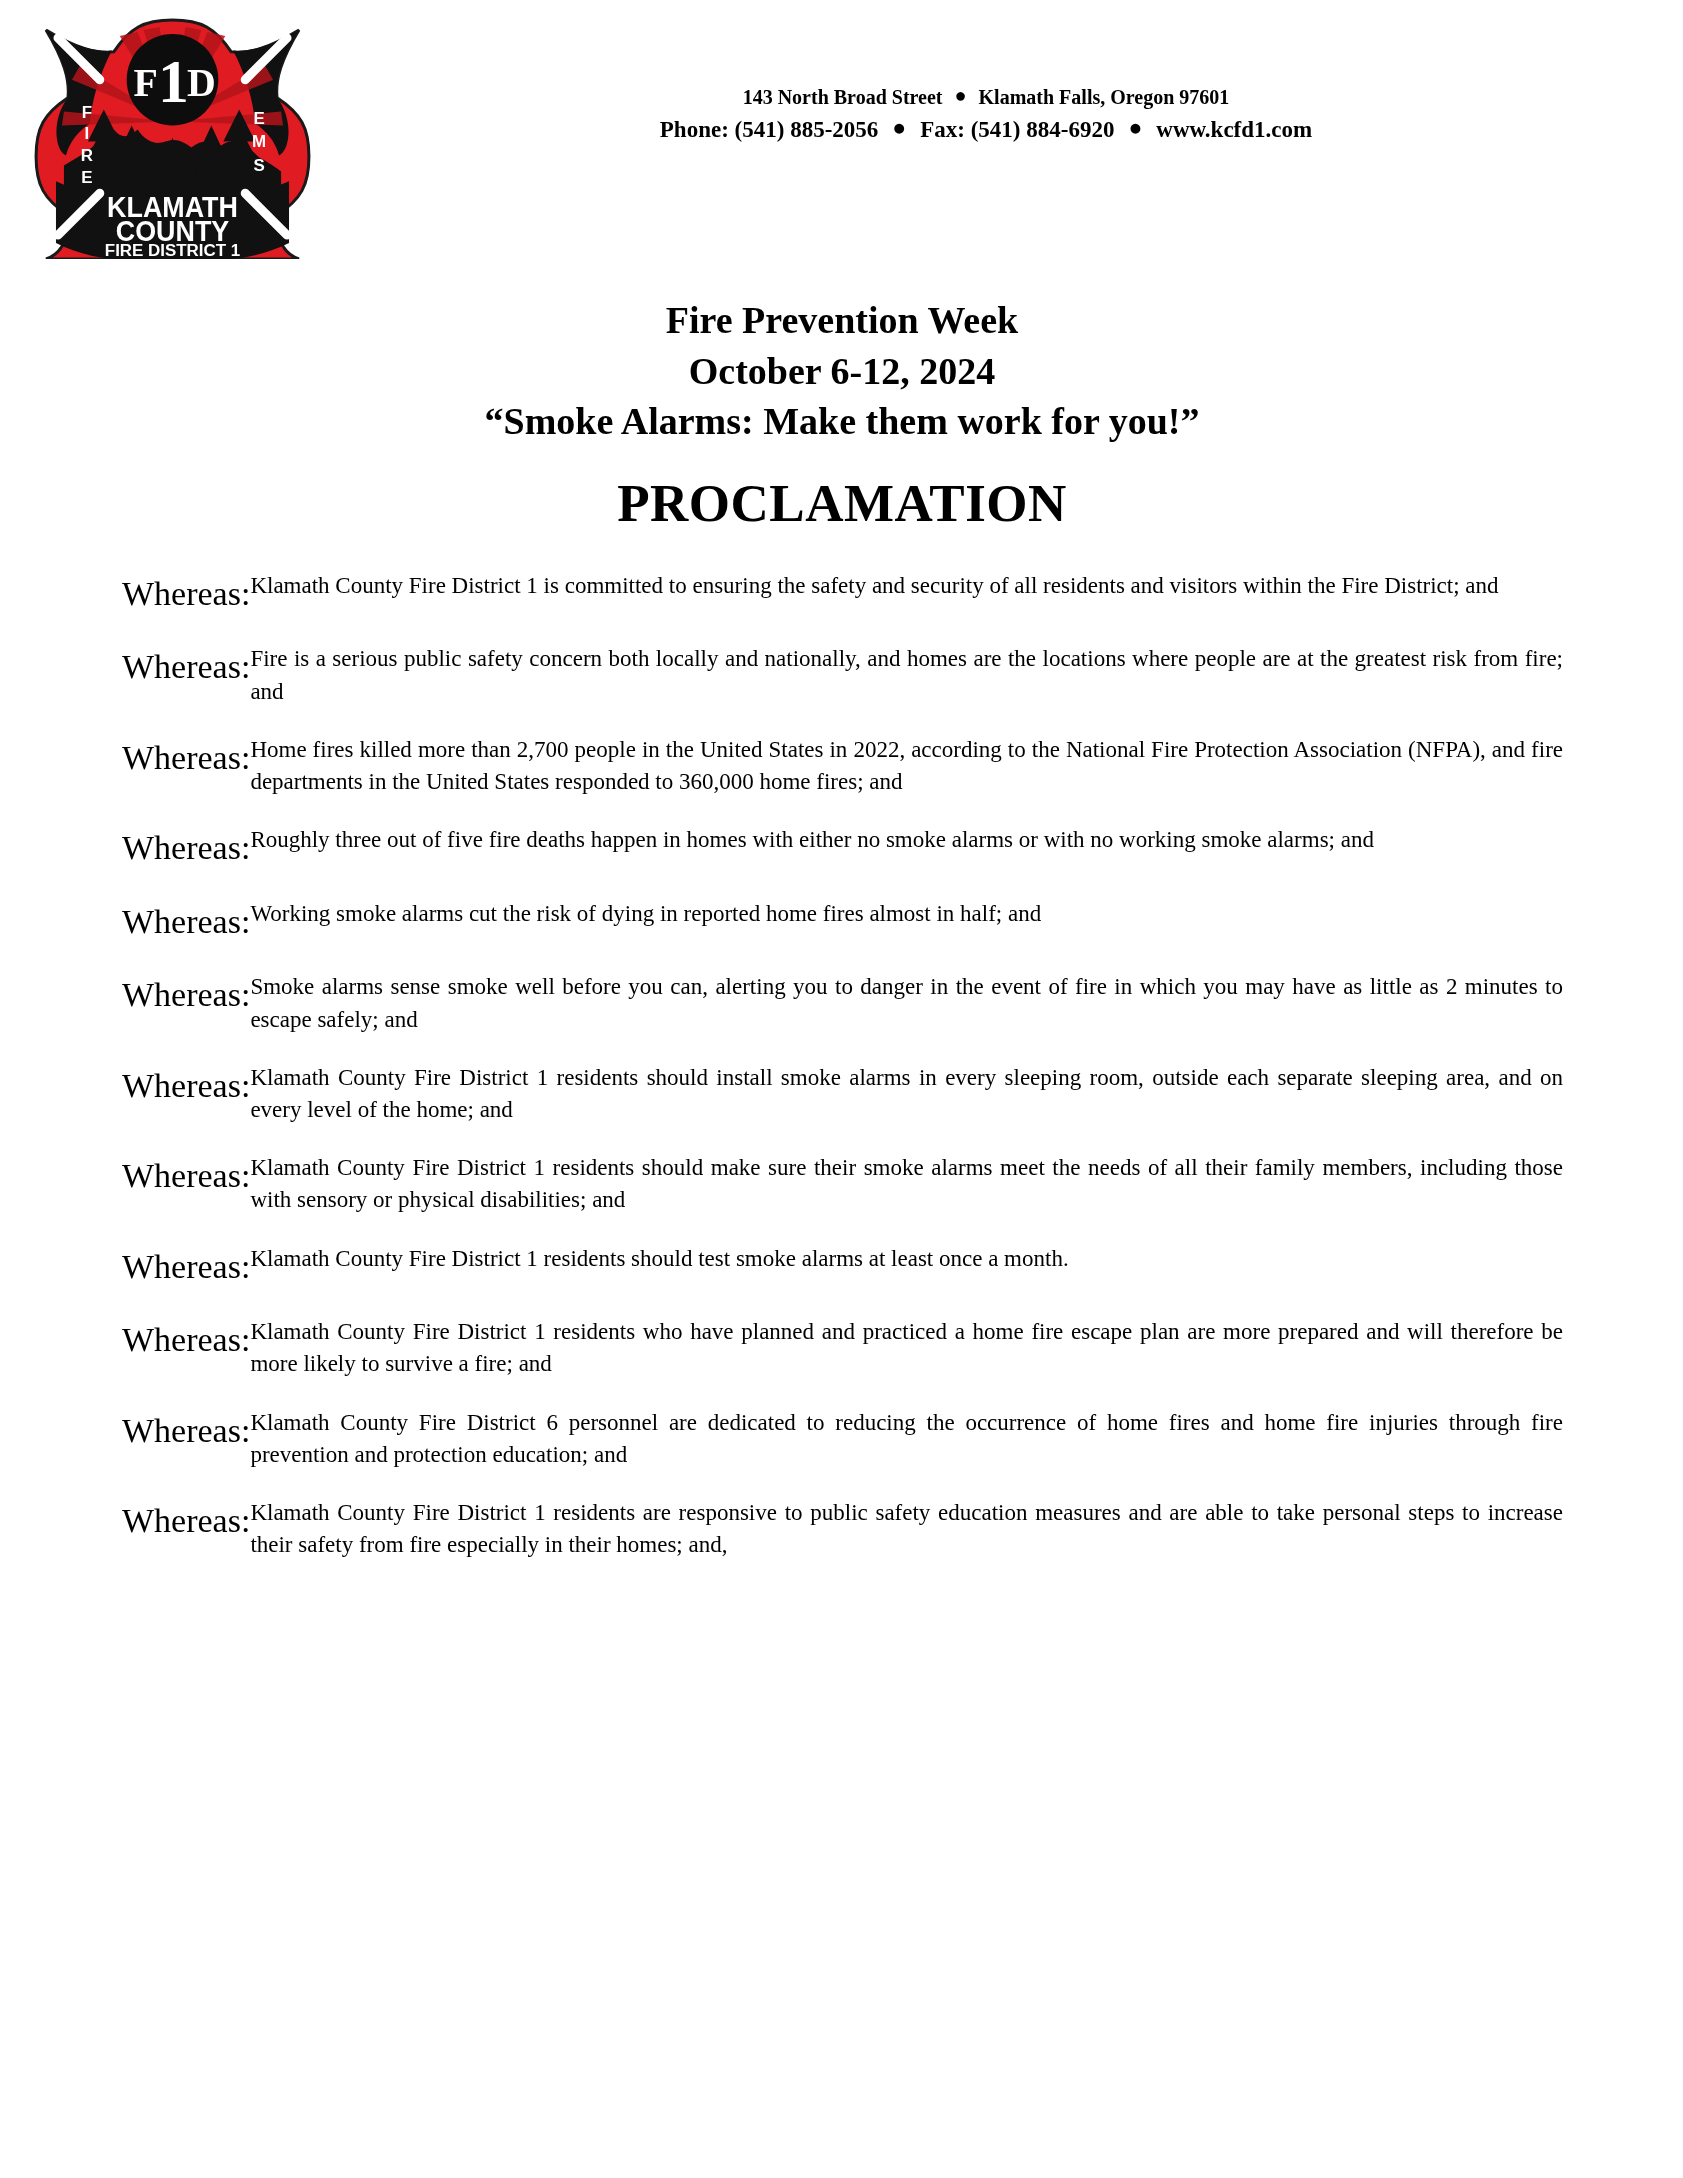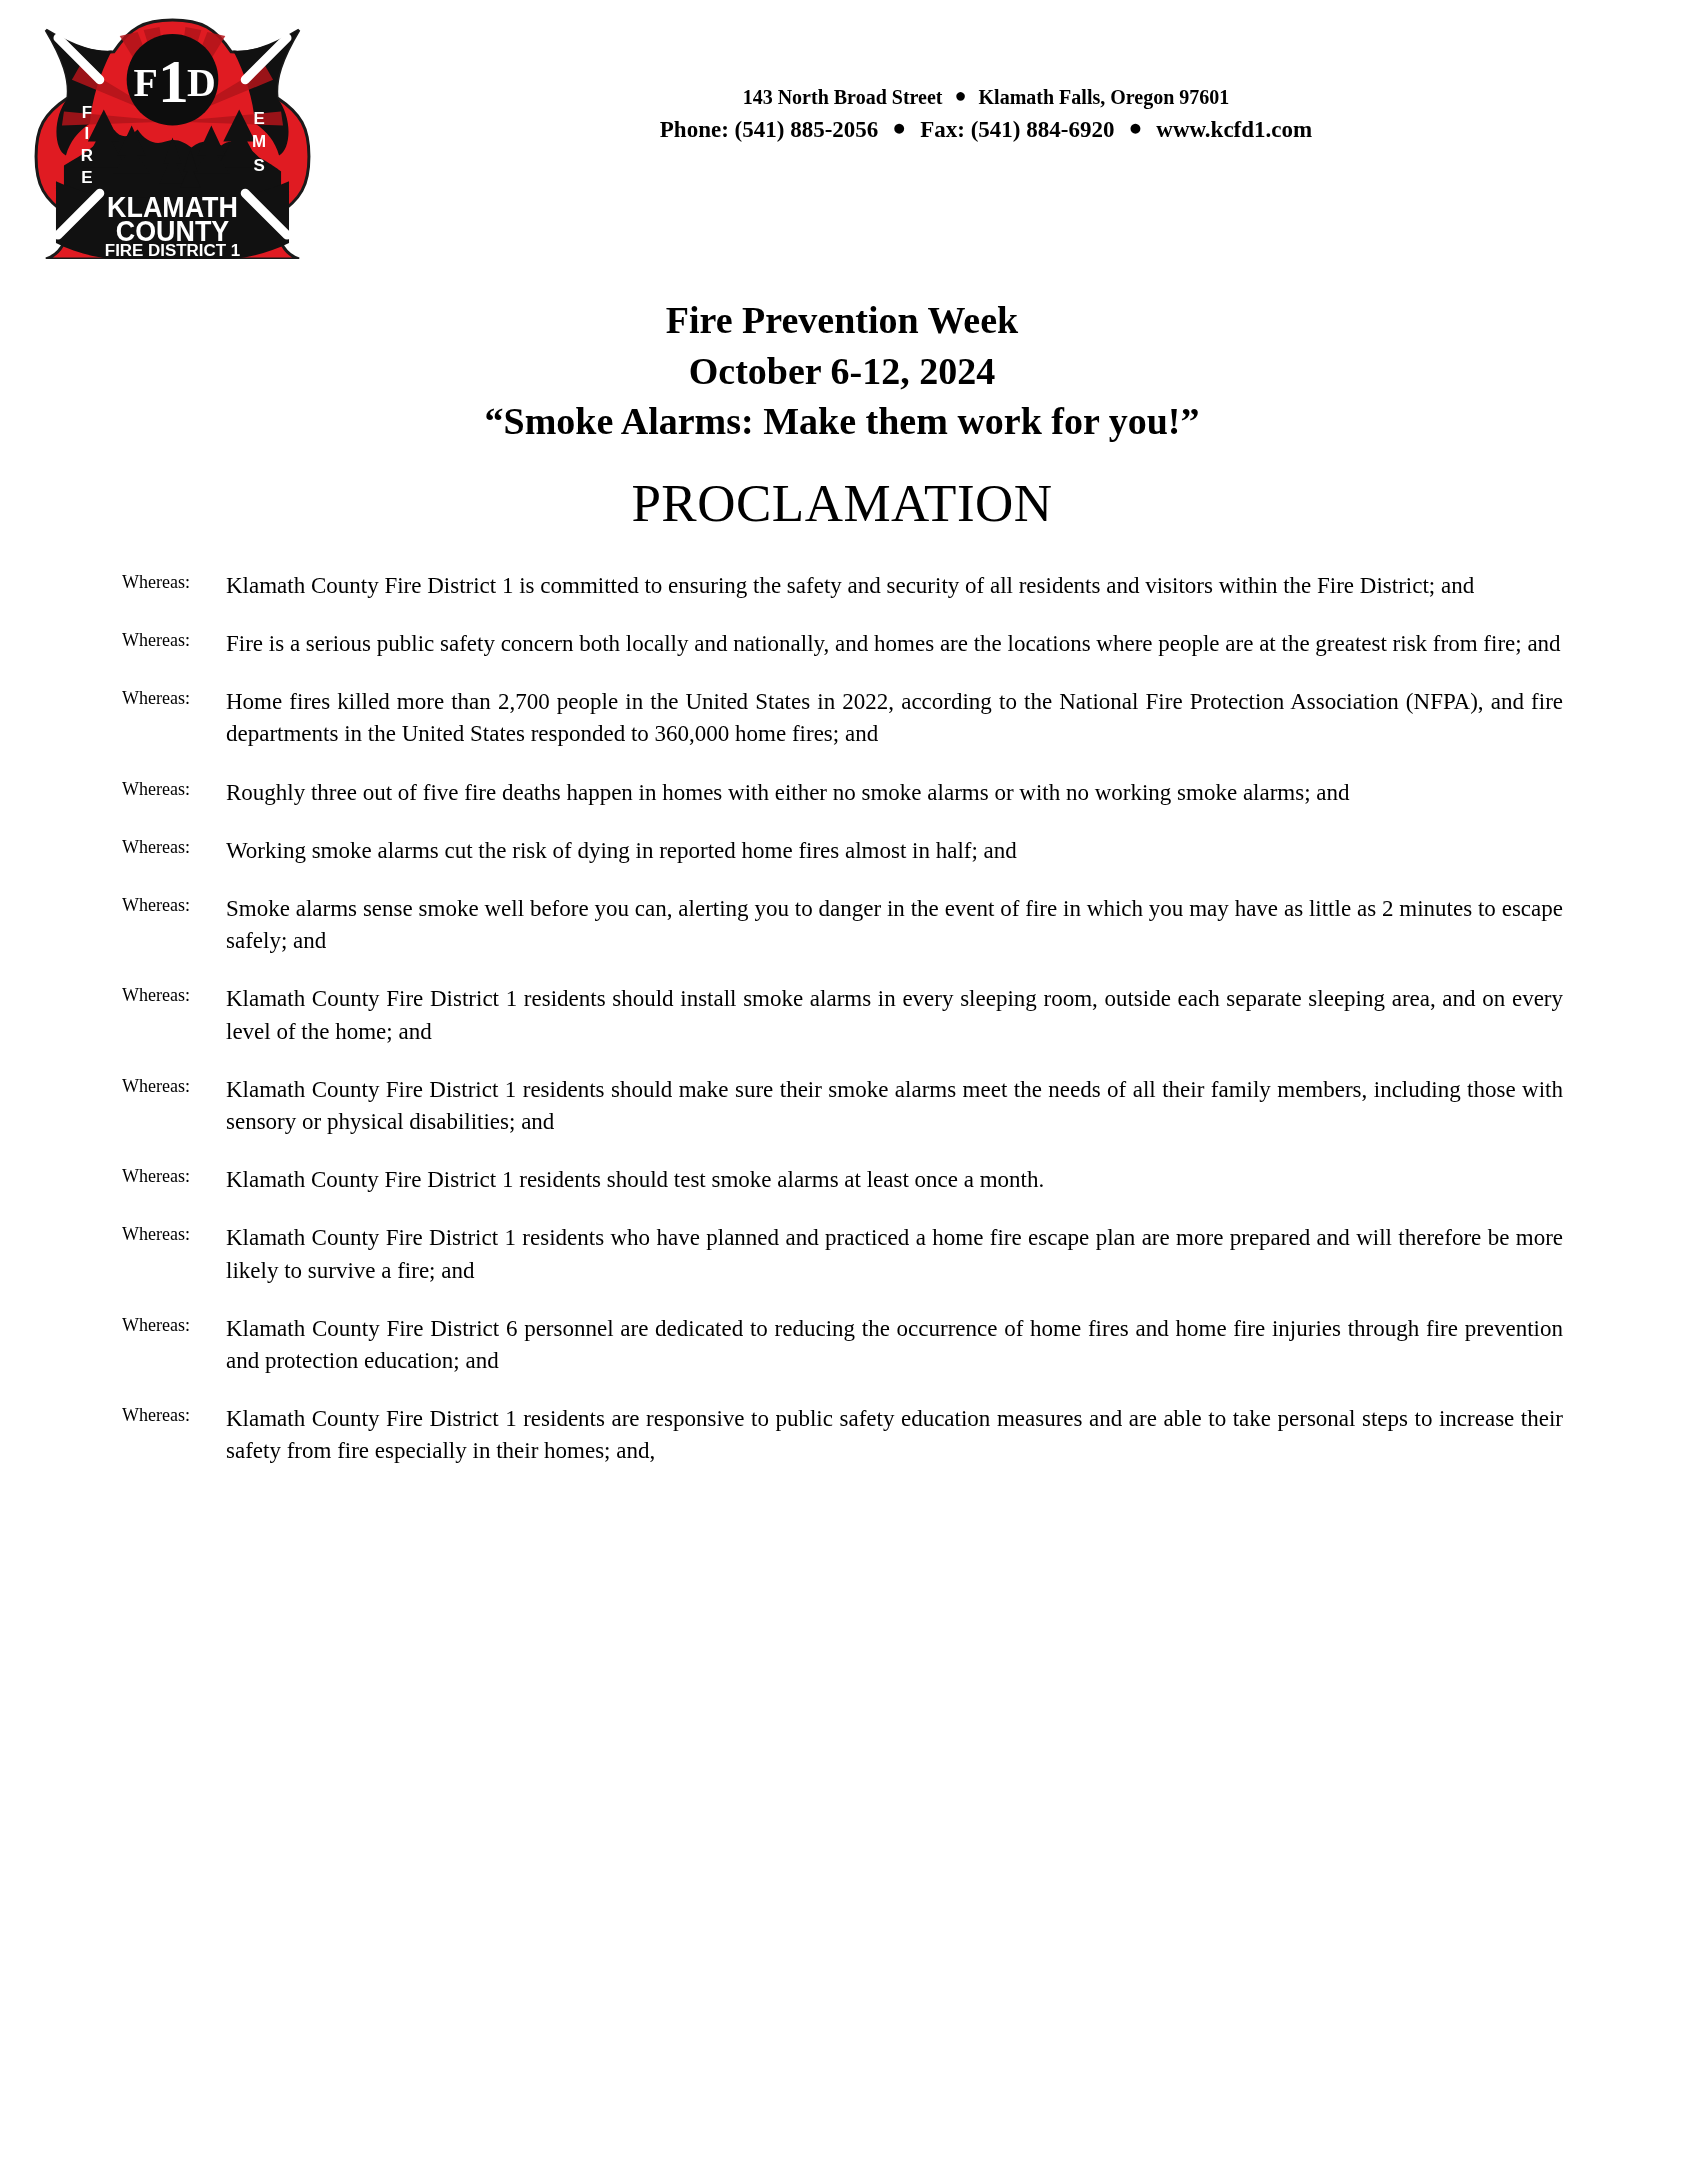--- a/index.html
+++ b/index.html
@@ -74,41 +74,41 @@
   .title-block {
     text-align: center;
     margin-top: 26px;
   }
   .fpw-line {
     font-weight: bold;
     font-size: 38px;
     line-height: 1.33;
   }
   .proclamation {
-    font-weight: normal;
+    font-weight: bold;
     font-size: 53px;
     line-height: 1.1;
     margin-top: 27px;
     letter-spacing: 0.5px;
   }
 
   
   .body-block {
     margin-top: 38px;
     padding-left: 122px;
     padding-right: 121px;
   }
   .clause {
     display: flex;
     align-items: flex-start;
     margin-bottom: 26px;
   }
   .clause-label {
     flex: 0 0 104px;
-    font-size: 18px;
+    font-size: 34px;
     line-height: 1.40;
   }
   .clause-text {
     flex: 1 1 auto;
     font-size: 23px;
     line-height: 1.40;
     text-align: justify;
     text-justify: inter-word;
   }
 </style>

